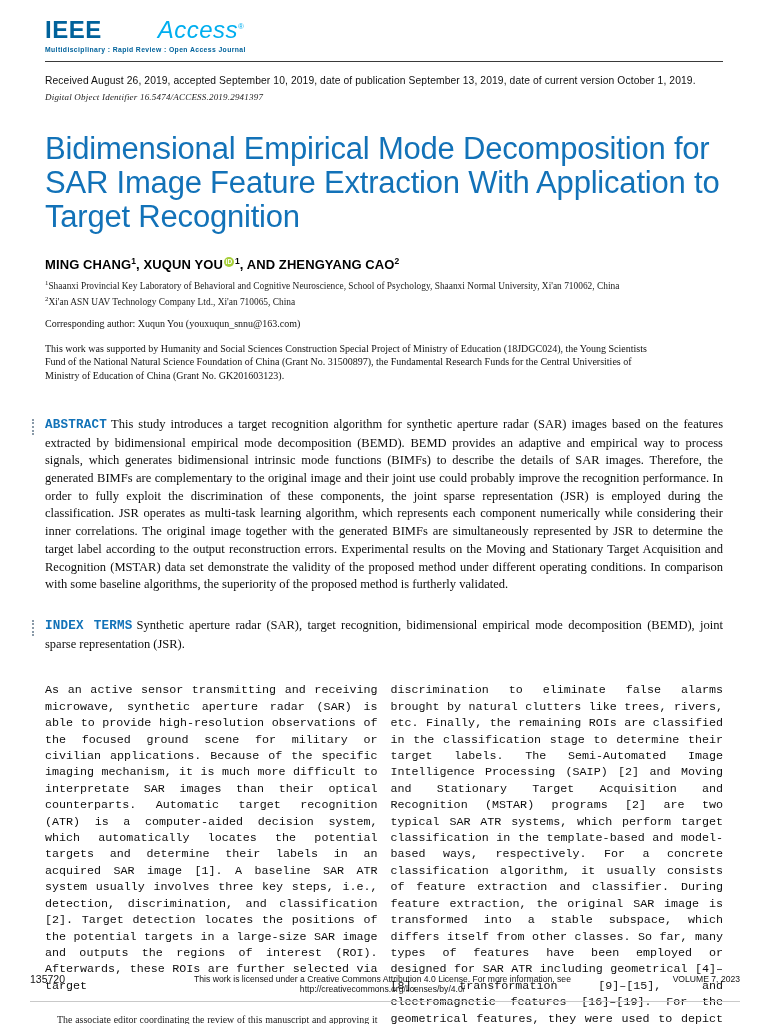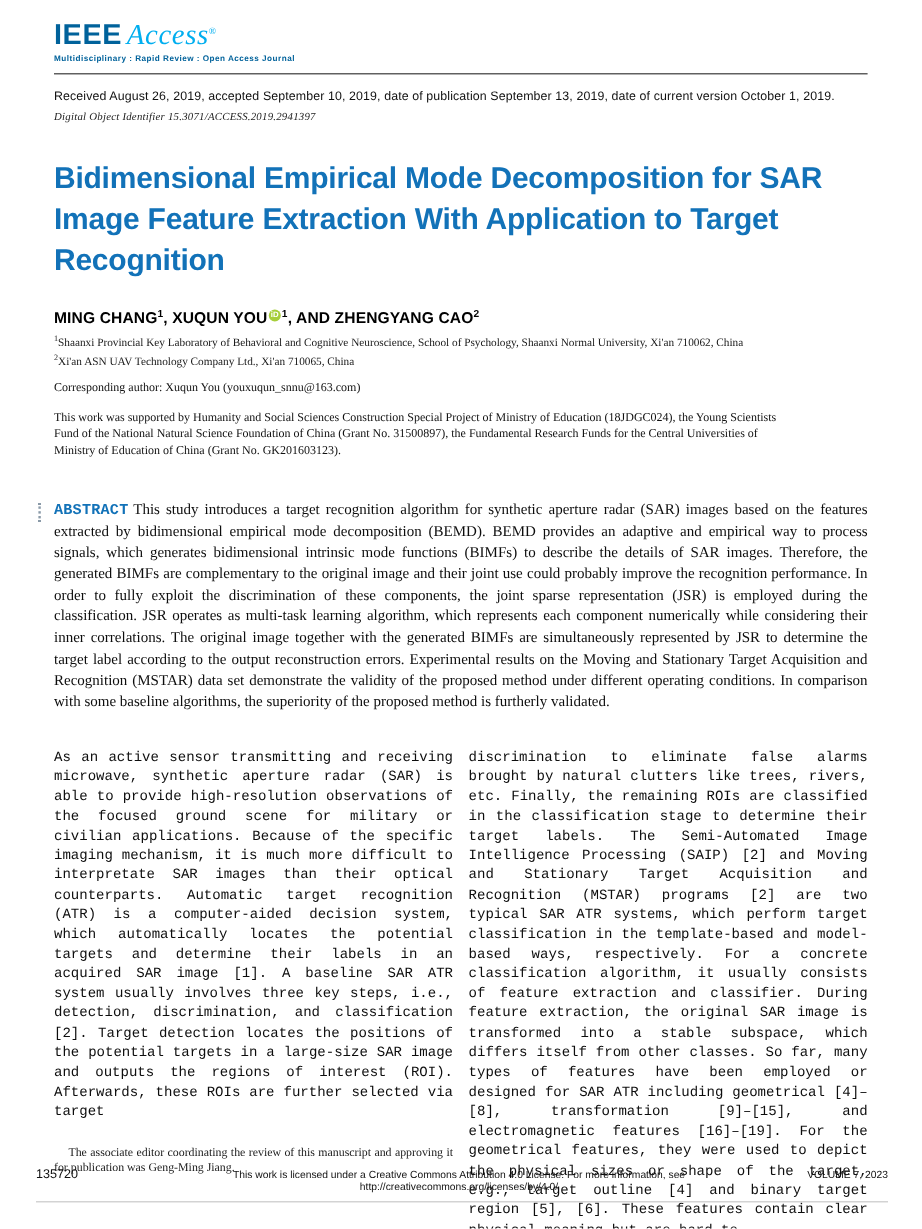--- a/index.html
+++ b/index.html
@@ -10,30 +10,30 @@
     margin:0 auto;
     background:#ffffff;
     font-family:"Liberation Serif", serif;
     color:#111;
     overflow:hidden;
   }
   .content { padding:0 45px; }
 
   
   .header { padding-top:16px; }
-  .brand-line { display:flex; align-items:center; }
+  .brand-line { display:flex; align-items:flex-start;gap:36px; }
   .brand-ieee {
     font-family:"Liberation Sans", sans-serif;
     font-weight:bold; font-size:24px; letter-spacing:0.5px;
     color:#00629B;
   }
   .brand-access {
-    font-family:Liberation Serif, serif;
+    font-family:Liberation Sans, sans-serif;
     font-style:italic; font-size:24px; letter-spacing:0.5px;
-    color:#00AEEF; margin-left:4px;
+    color:#00AEEF; margin-left:20px;
   }
   .brand-reg { font-size:8px; color:#00AEEF; vertical-align:super; font-style:normal; }
   .brand-tagline {
     font-family:"Liberation Sans", sans-serif;
     font-size:6.8px; letter-spacing:0.4px; color:#00629B;
     margin-top:2px; font-weight:bold;
   }
   .header-rule { border:none; border-top:1.6px solid #3a3a3a; margin-top:8px; }
 
   
@@ -42,21 +42,21 @@
     font-size:10.3px; color:#101010; margin-top:13px; letter-spacing:0.1px;
   }
   .doi {
     font-size:9px; font-style:italic; color:#222; margin-top:6px; letter-spacing:0.2px;
   }
 
   
   .title {
     margin-top:30px;
     font-family:"Liberation Sans", sans-serif;
-    font-weight:bold; font-size:25px; line-height:34px;
+    font-weight:normal; font-size:31px; line-height:34px;
     letter-spacing:-0.2px; color:#1272B8;
   }
 
   
   .authors {
     margin-top:22px;
     font-family:"Liberation Sans", sans-serif;
     font-weight:bold; font-size:13px; color:#000;
     letter-spacing:0.1px;
   }
@@ -129,38 +129,42 @@
     <div class="header">
       <div class="brand-line">
         <span class="brand-ieee">IEEE</span>
         <span class="brand-access"><span>Access</span><span class="brand-reg">®</span></span>
       </div>
       <div class="brand-tagline">Multidisciplinary : Rapid Review : Open Access Journal</div>
       <hr class="header-rule">
     </div>
 
     <div class="received">Received August 26, 2019, accepted September 10, 2019, date of publication September 13, 2019, date of current version October 1, 2019.</div>
-    <div class="doi">Digital Object Identifier 15.3071/ACCESS.2019.2941397</div>
+    <div class="doi">Digital Object Identifier 16.5474/ACCESS.2019.2941397</div>
 
     <h1 class="title">Bidimensional Empirical Mode Decomposition for SAR Image Feature Extraction With Application to Target Recognition</h1>
 
     <div class="authors"><span>MING CHANG</span><sup>1</sup><span>, </span><span>XUQUN YOU</span><span class="orcid">iD</span><sup>1</sup><span>, AND </span><span>ZHENGYANG CAO</span><sup>2</sup></div>
 
     <div class="affils">
       <div><sup>1</sup><span>Shaanxi Provincial Key Laboratory of Behavioral and Cognitive Neuroscience, School of Psychology, Shaanxi Normal University, Xi'an 710062, China</span></div>
       <div><sup>2</sup><span>Xi'an ASN UAV Technology Company Ltd., Xi'an 710065, China</span></div>
     </div>
     <div class="corresponding">Corresponding author: Xuqun You (youxuqun_snnu@163.com)</div>
     <div class="funding">This work was supported by Humanity and Social Sciences Construction Special Project of Ministry of Education (18JDGC024), the Young Scientists Fund of the National Natural Science Foundation of China (Grant No. 31500897), the Fundamental Research Funds for the Central Universities of Ministry of Education of China (Grant No. GK201603123).</div>
 
     <div class="abstract-block">
       <span class="block-marker"></span>
       <p class="abstract-text"><span class="block-label">ABSTRACT</span><span>This study introduces a target recognition algorithm for synthetic aperture radar (SAR) images based on the features extracted by bidimensional empirical mode decomposition (BEMD). BEMD provides an adaptive and empirical way to process signals, which generates bidimensional intrinsic mode functions (BIMFs) to describe the details of SAR images. Therefore, the generated BIMFs are complementary to the original image and their joint use could probably improve the recognition performance. In order to fully exploit the discrimination of these components, the joint sparse representation (JSR) is employed during the classification. JSR operates as multi-task learning algorithm, which represents each component numerically while considering their inner correlations. The original image together with the generated BIMFs are simultaneously represented by JSR to determine the target label according to the output reconstruction errors. Experimental results on the Moving and Stationary Target Acquisition and Recognition (MSTAR) data set demonstrate the validity of the proposed method under different operating conditions. In comparison with some baseline algorithms, the superiority of the proposed method is furtherly validated.</span></p>
     </div>
 
+    <div class="index-block">
+      <span class="block-marker"></span>
+      <p class="abstract-text"><span class="block-label">INDEX TERMS</span><span>Synthetic aperture radar (SAR), target recognition, bidimensional empirical mode decomposition (BEMD), joint sparse representation (JSR).</span></p>
+    </div>
 
     <div class="columns">
       <div class="col">
         <p class="body-text">As an active sensor transmitting and receiving microwave, synthetic aperture radar (SAR) is able to provide high-resolution observations of the focused ground scene for military or civilian applications. Because of the specific imaging mechanism, it is much more difficult to interpretate SAR images than their optical counterparts. Automatic target recognition (ATR) is a computer-aided decision system, which automatically locates the potential targets and determine their labels in an acquired SAR image [1]. A baseline SAR ATR system usually involves three key steps, i.e., detection, discrimination, and classification [2]. Target detection locates the positions of the potential targets in a large-size SAR image and outputs the regions of interest (ROI). Afterwards, these ROIs are further selected via target</p>
         <p class="footnote">The associate editor coordinating the review of this manuscript and approving it for publication was Geng-Ming Jiang.</p>
       </div>
       <div class="col">
         <p class="body-text">discrimination to eliminate false alarms brought by natural clutters like trees, rivers, etc. Finally, the remaining ROIs are classified in the classification stage to determine their target labels. The Semi-Automated Image Intelligence Processing (SAIP) [2] and Moving and Stationary Target Acquisition and Recognition (MSTAR) programs [2] are two typical SAR ATR systems, which perform target classification in the template-based and model-based ways, respectively. For a concrete classification algorithm, it usually consists of feature extraction and classifier. During feature extraction, the original SAR image is transformed into a stable subspace, which differs itself from other classes. So far, many types of features have been employed or designed for SAR ATR including geometrical [4]–[8], transformation [9]–[15], and electromagnetic features [16]–[19]. For the geometrical features, they were used to depict the physical sizes or shape of the target, e.g., target outline [4] and binary target region [5], [6]. These features contain clear physical meaning but are hard to</p>
       </div>
     </div>

